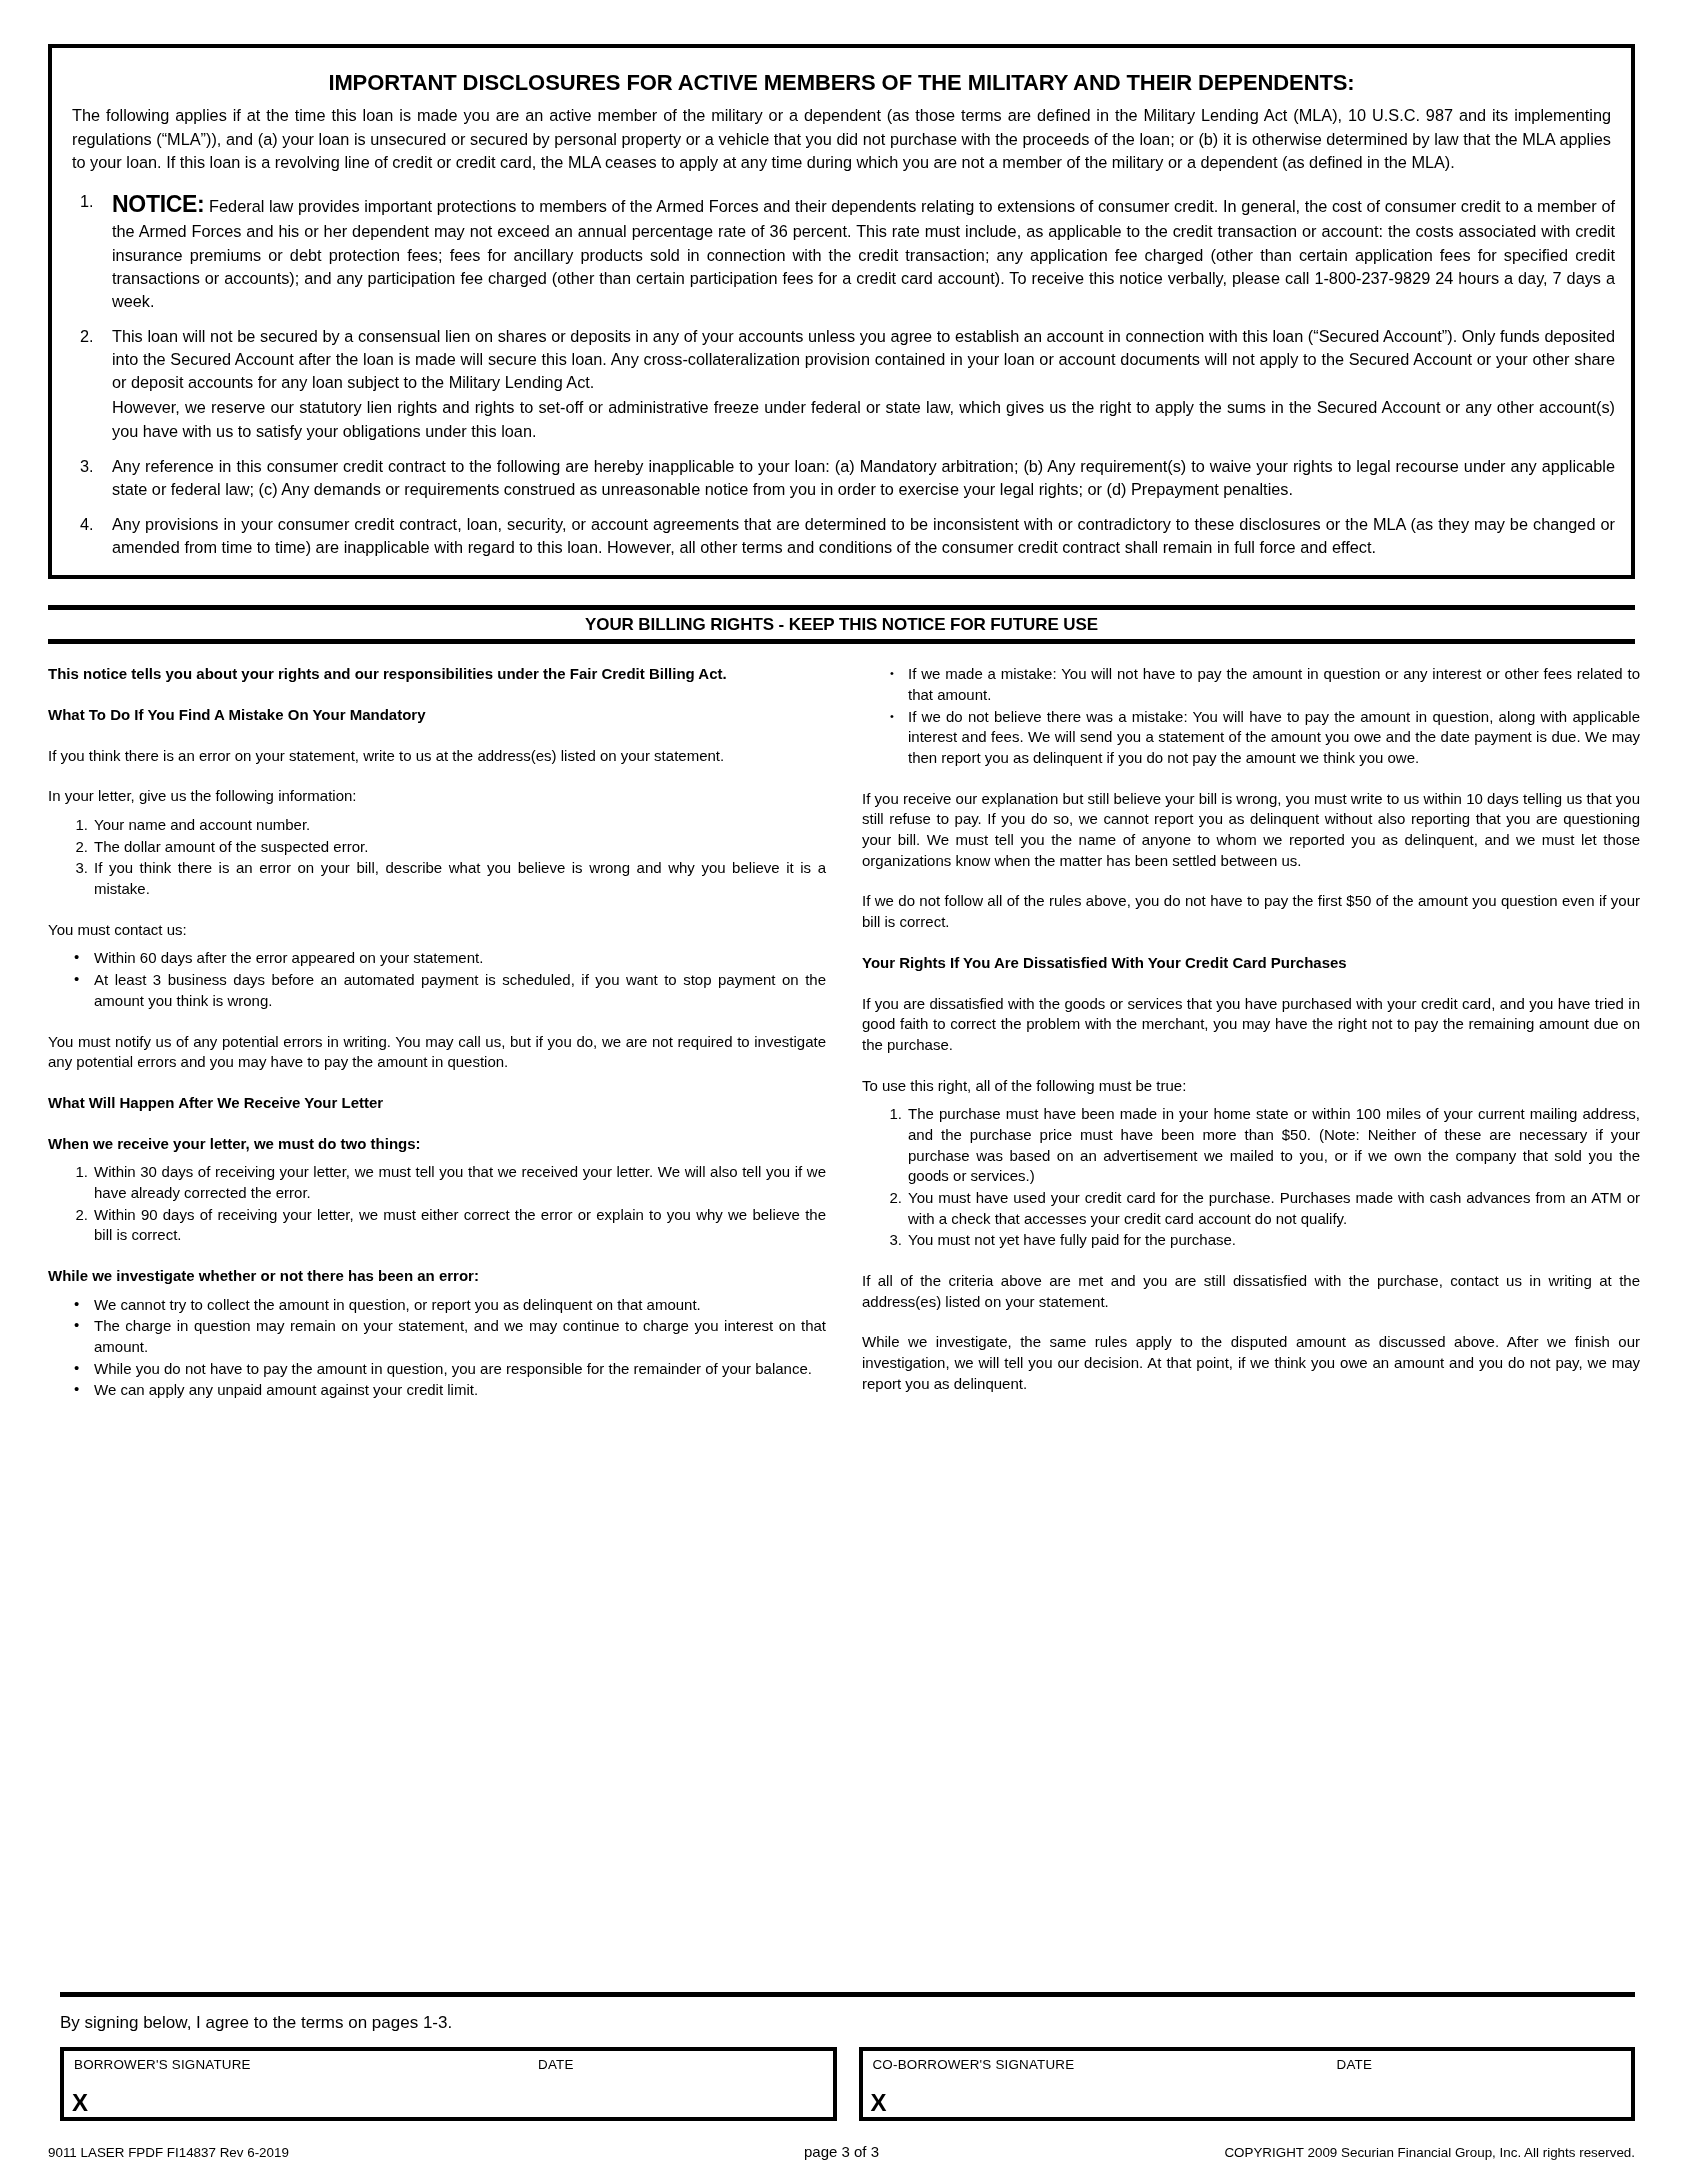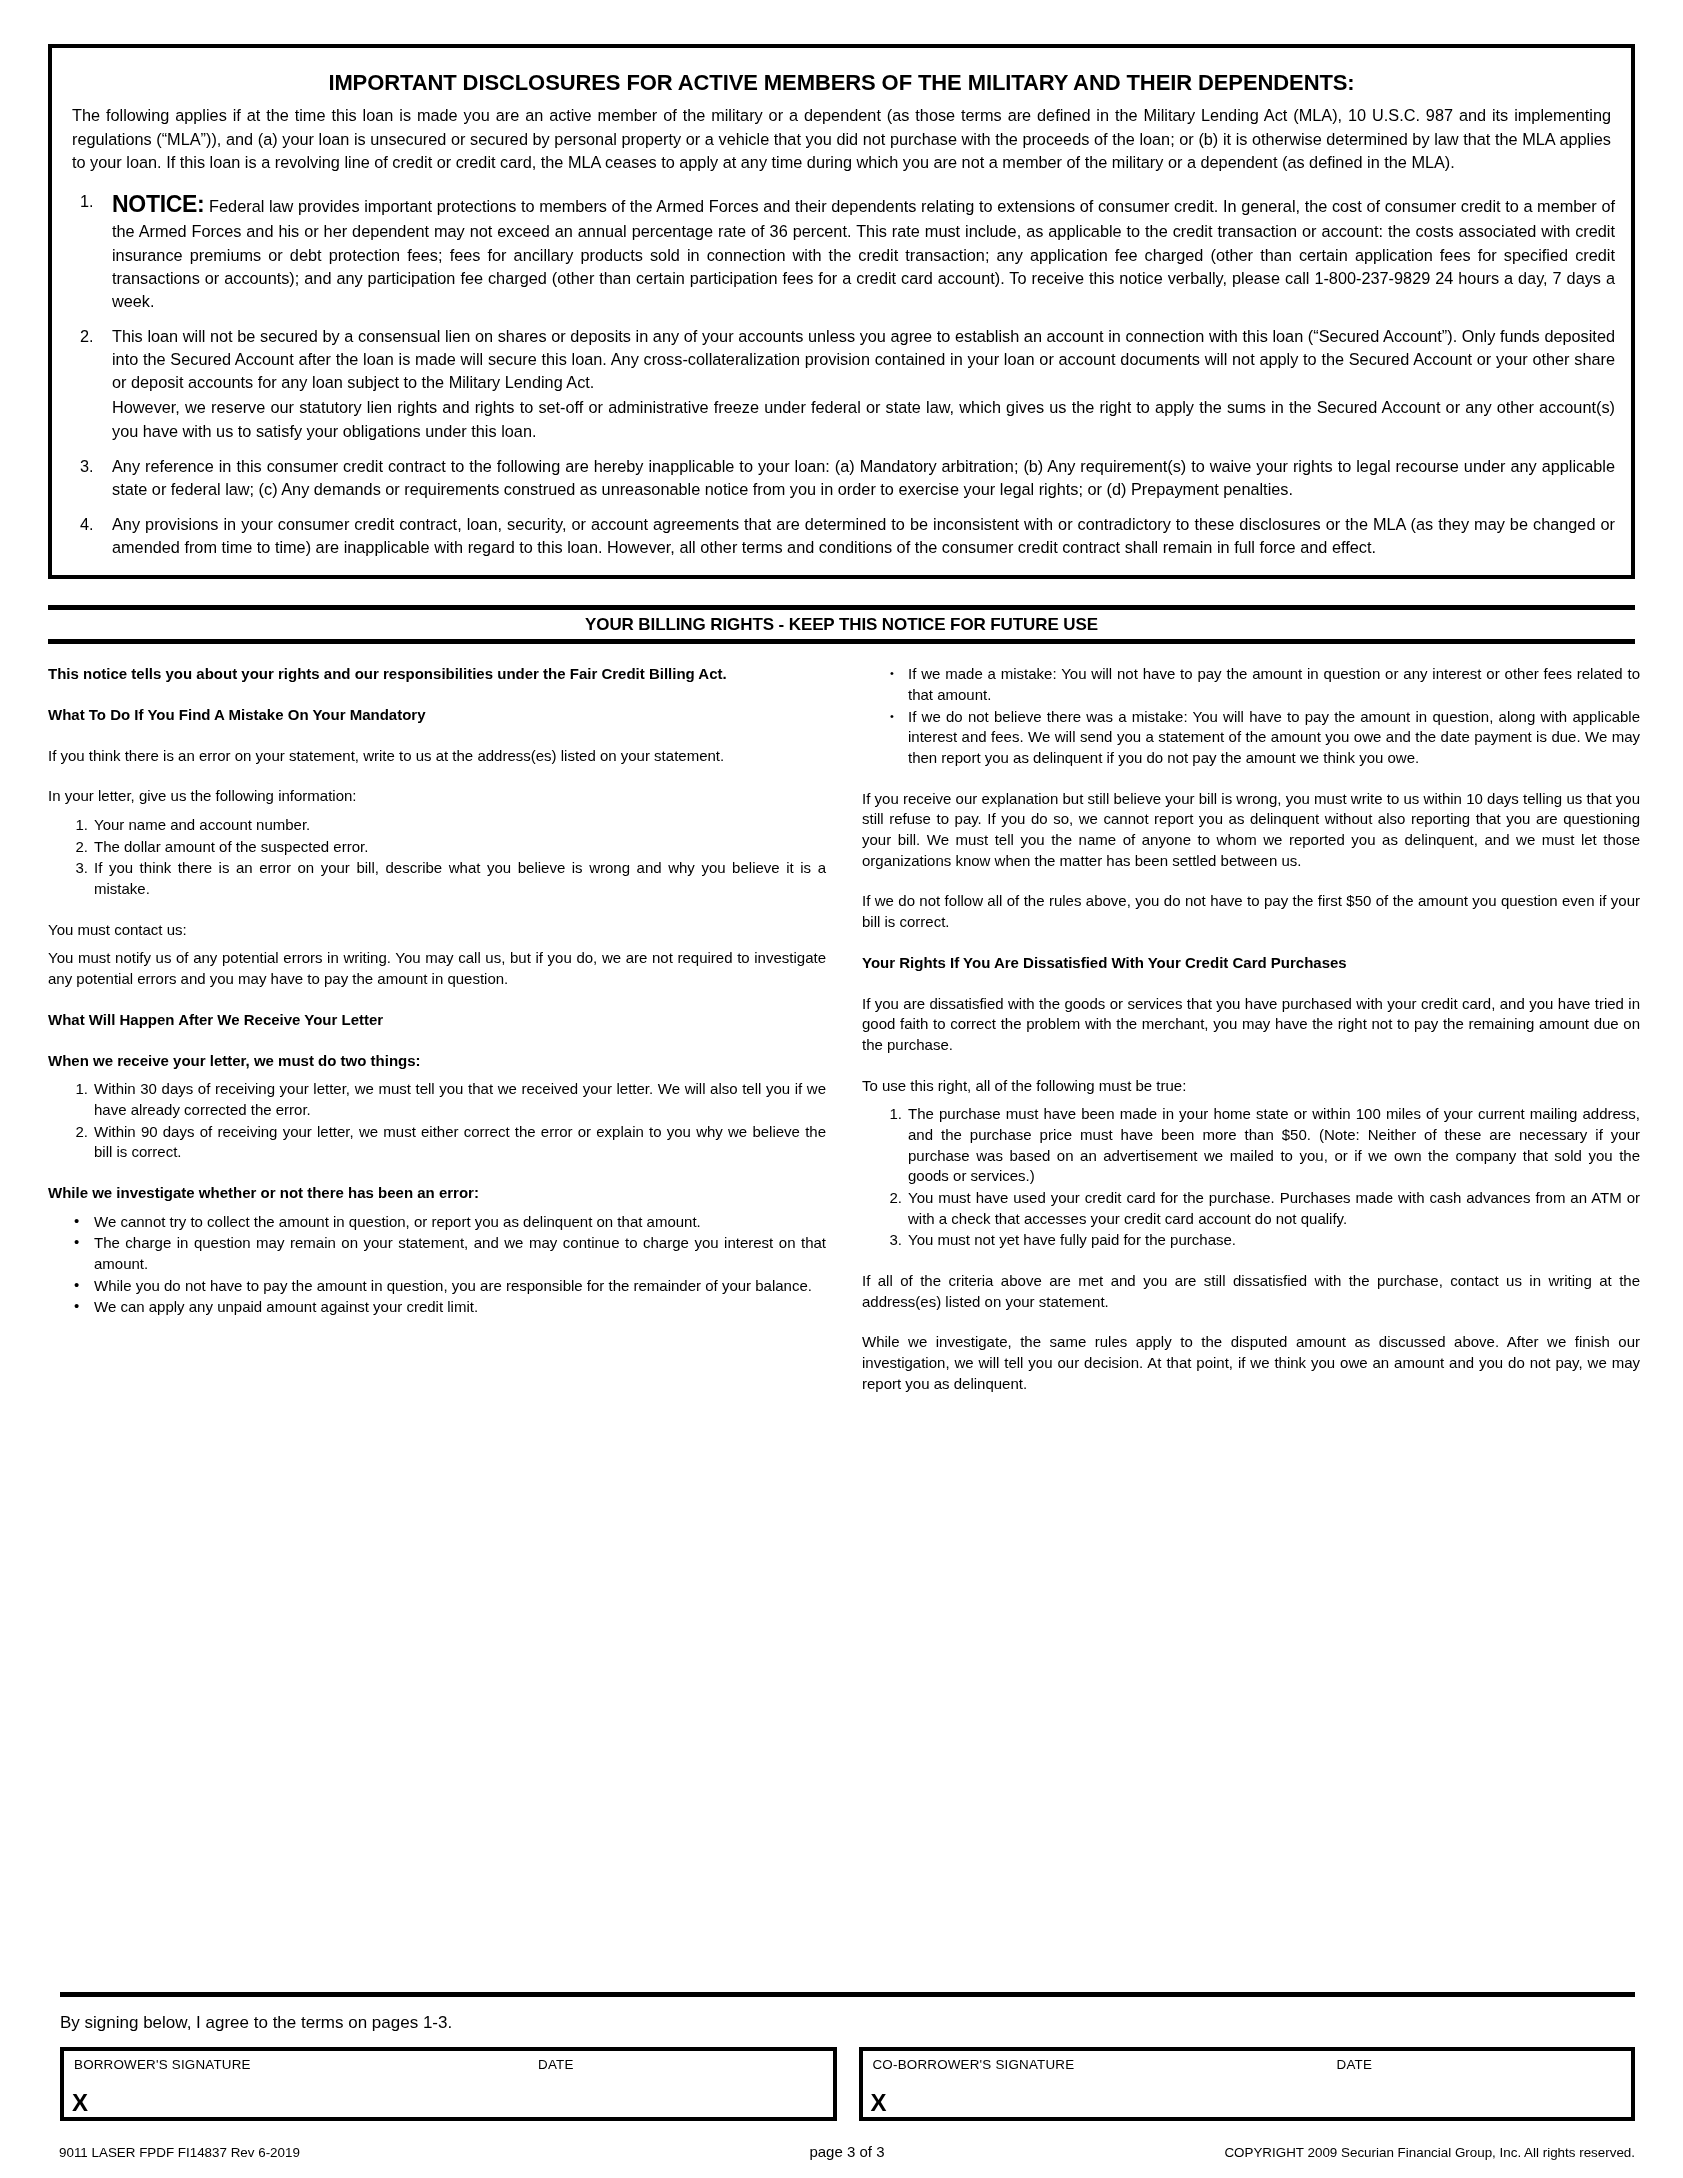--- a/index.html
+++ b/index.html
@@ -207,21 +207,21 @@
     left: 8px;
     bottom: 2px;
     font-size: 24px;
     font-weight: bold;
     line-height: 1;
   }
 
   
   .footer {
     position: absolute;
-    left: 59px;
+    left: 48px;
     right: 48px;
     bottom: 18px;
     display: flex;
     align-items: baseline;
     font-size: 13.4px;
   }
   .footer-left { flex: 0 0 40%; }
   .footer-center {
     flex: 0 0 20%;
     text-align: center;
@@ -269,20 +269,24 @@
       <p class="body">If you think there is an error on your statement, write to us at the address(es) listed on your statement.</p>
 
       <p class="lead">In your letter, give us the following information:</p>
       <ol class="num">
         <li>Your name and account number.</li>
         <li>The dollar amount of the suspected error.</li>
         <li>If you think there is an error on your bill, describe what you believe is wrong and why you believe it is a mistake.</li>
       </ol>
 
       <p class="lead">You must contact us:</p>
+      <ul class="bul">
+        <li>Within 60 days after the error appeared on your statement.</li>
+        <li>At least 3 business days before an automated payment is scheduled, if you want to stop payment on the amount you think is wrong.</li>
+      </ul>
 
       <p class="body">You must notify us of any potential errors in writing. You may call us, but if you do, we are not required to investigate any potential errors and you may have to pay the amount in question.</p>
       <p class="head">What Will Happen After We Receive Your Letter</p>
       <p class="head tight">When we receive your letter, we must do two things:</p>
       <ol class="num">
         <li>Within 30 days of receiving your letter, we must tell you that we received your letter. We will also tell you if we have already corrected the error.</li>
         <li>Within 90 days of receiving your letter, we must either correct the error or explain to you why we believe the bill is correct.</li>
       </ol>
 
       <p class="head tight">While we investigate whether or not there has been an error:</p>

